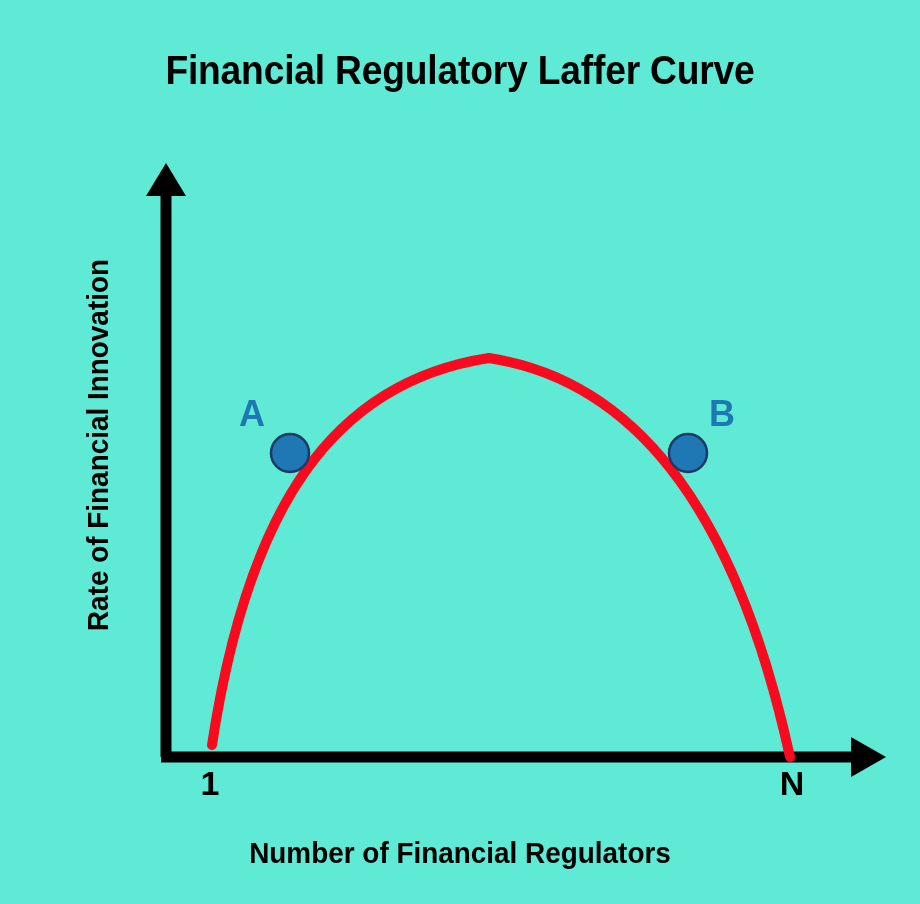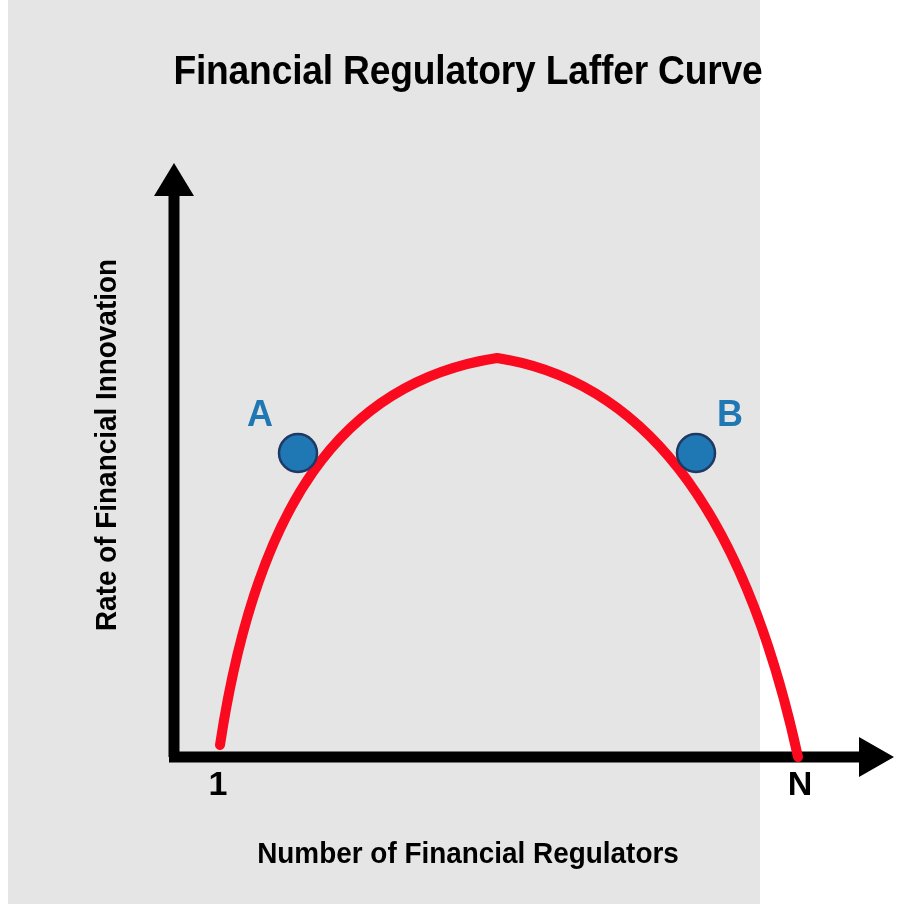--- a/index.html
+++ b/index.html
@@ -11,25 +11,25 @@
     width: 920px;
     height: 904px;
     position: relative;
     overflow: hidden;
     font-family: "Liberation Sans", sans-serif;
     -webkit-font-smoothing: antialiased;
   }
 
   #chart-root {
     position: absolute;
-    left: 8px;
+    left: 0;
     top: 0;
-    width: 752px;
+    width: 920px;
     height: 904px;
-    background: #e5e5e5;
+    background: #5eead4;
   }
 
   
   .chart-title {
     position: absolute;
     left: 0;
     top: 48px;
     width: 920px;
     text-align: center;
     font-size: 40px;

